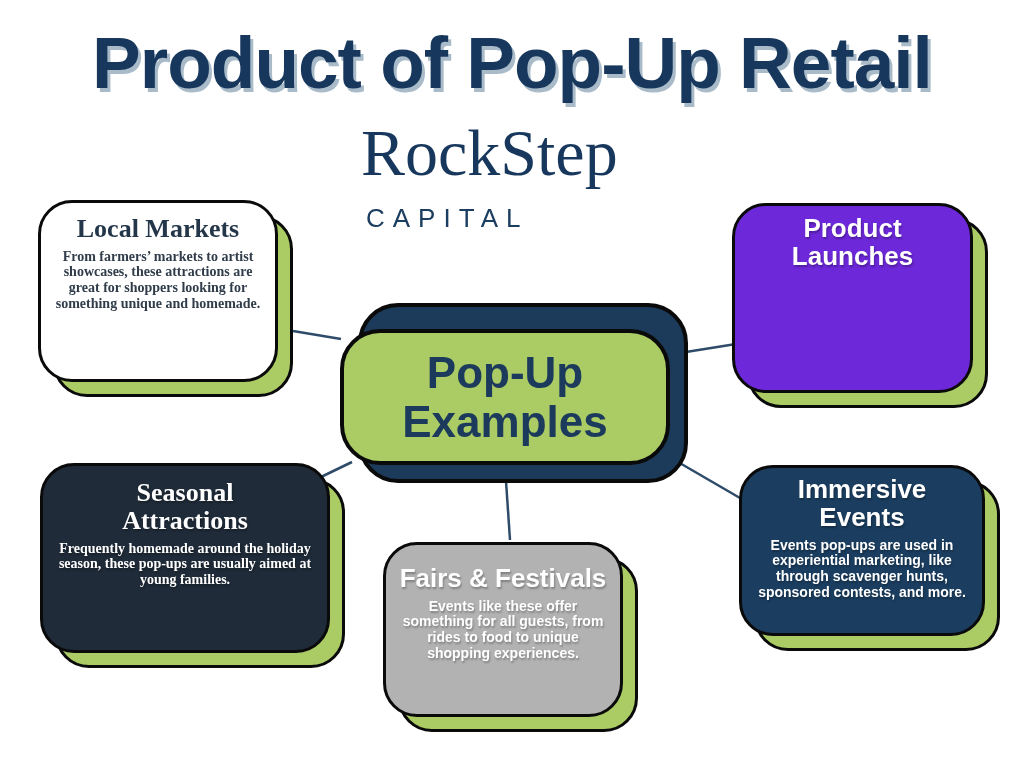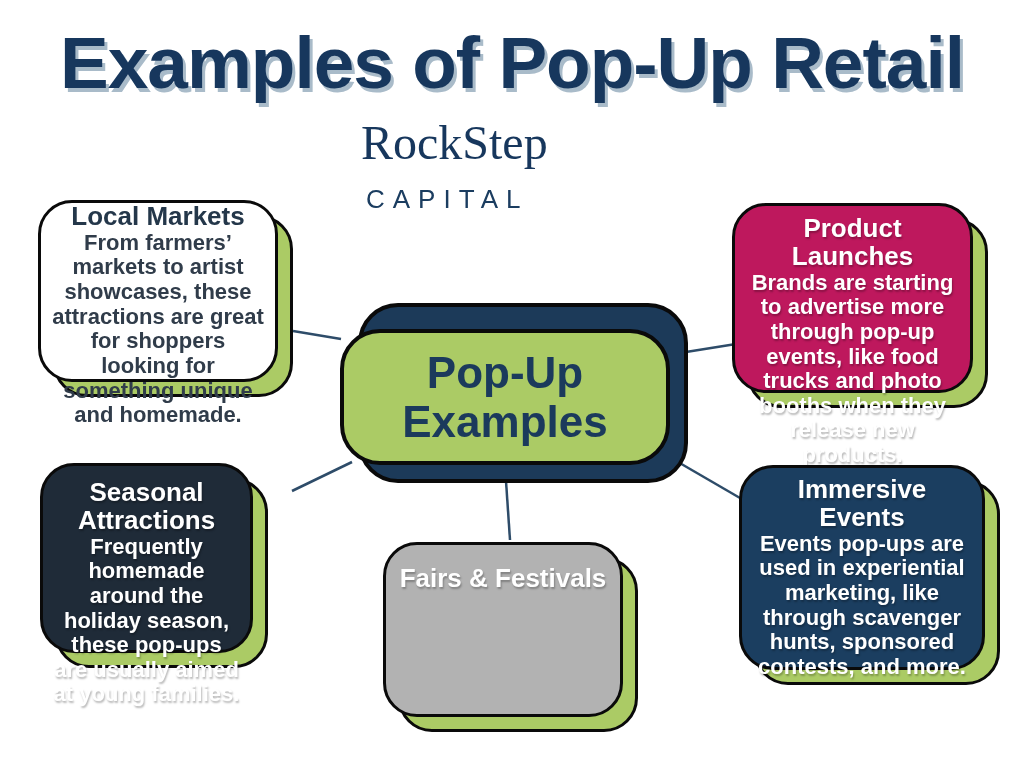--- a/index.html
+++ b/index.html
@@ -9,21 +9,21 @@
   }
   
   .title{
     position:absolute;top:26px;left:0;width:100%;margin:0;
     text-align:center;font-size:73px;font-weight:bold;line-height:1;
     color:#17375d;text-shadow:3px 4px 0 #a9bbc9;letter-spacing:-1px;
   }
   
   .logo{position:absolute;left:361px;top:118px;color:#17375d;}
   .logo-word{
-    font-family:"Liberation Serif",serif;font-size:48px;line-height:1.05;color:#17375d;
+    font-family:"Liberation Serif",serif;font-size:66px;line-height:1.05;color:#17375d;
   }
   .logo-sub{
     font-family:"Liberation Sans",sans-serif;font-size:26px;letter-spacing:8px;
     margin-top:16px;padding-left:5px;color:#1b3d60;
   }
   
   .connectors{position:absolute;left:0;top:0;width:1024px;height:768px;pointer-events:none;}
   .connectors line{stroke:#2e4c69;stroke-width:2.5;}
   
   .node{position:absolute;}
@@ -34,58 +34,58 @@
   .node-face{
     position:absolute;inset:0;box-sizing:border-box;
     background:#ffffff;border:3px solid #0a0a0a;border-radius:34px;
     text-align:center;
   }
   .node-title{
     font-size:26px;font-weight:bold;line-height:1.07;white-space:pre-line;
     padding:0 6px;
   }
   .node-body{
-    font-size:22px;font-weight:bold;line-height:1.12;padding:0 9px;
+    font-size:14px;font-weight:bold;line-height:1.12;margin-top:6px;padding:0 9px;
   }
   
   .central{left:340px;top:285px;width:330px;height:180px;}
   .central .node-shadow{transform:translate(18px,18px);background:#1c3a59;border-radius:40px;border-width:4px;}
   .central .node-face{background:#abcb65;border-radius:40px;border-width:4px;display:flex;align-items:center;justify-content:center;margin-top:44px;}
   .central-label{
     font-size:44px;font-weight:bold;color:#1b3a5c;line-height:1.12;white-space:pre-line;text-align:center;
   }
   
   .local{left:38px;top:200px;width:240px;height:182px;}
-  .local .node-face{}
+  .local .node-face{padding-top:12px;font-family:Liberation Serif, serif;}
   .local .node-title{color:#24374a;}
   .local .node-body{color:#303c4a;}
 
   .product{left:732px;top:203px;width:241px;height:190px;}
-  .product .node-face{background:#be185d;padding-top:9px;}
+  .product .node-face{background:#6d28d9;padding-top:9px;}
 
-  .seasonal{left:40px;top:463px;width:213px;height:190px;}
+  .seasonal{left:40px;top:463px;width:290px;height:190px;font-family:Liberation Serif, serif;}
   .seasonal .node-face{background:#1f2b38;padding-top:13px;}
 
   .fairs{left:383px;top:542px;width:240px;height:175px;}
   .fairs .node-face{background:#b2b2b2;padding-top:20px;}
 
-  .immersive{left:739px;top:465px;width:246px;height:205px;}
+  .immersive{left:739px;top:465px;width:246px;height:171px;}
   .immersive .node-face{background:#1b3e60;padding-top:8px;}
 
   .product .node-title,.seasonal .node-title,.fairs .node-title,.immersive .node-title,
   .product .node-body,.seasonal .node-body,.fairs .node-body,.immersive .node-body{
     color:#ffffff;text-shadow:1px 2px 2px rgba(0,0,0,0.28);
   }
 </style>
 </head>
 <body>
 
 <div class="slide">
 
-  <h1 class="title">Examples of Pop-Up Retail</h1>
+  <h1 class="title">Product of Pop-Up Retail</h1>
 
   <div class="logo">
     <div class="logo-word">RockStep</div>
     <div class="logo-sub">CAPITAL</div>
   </div>
 
   <svg class="connectors" viewBox="0 0 1024 768">
     <line x1="293" y1="331" x2="341" y2="339"></line>
     <line x1="686" y1="352" x2="736" y2="344"></line>
     <line x1="292" y1="491" x2="352" y2="462"></line>
@@ -107,37 +107,37 @@
       <div class="node-title">Local Markets</div>
       <div class="node-body">From farmers’ markets to artist showcases, these attractions are great for shoppers looking for something unique and homemade.</div>
     </div>
   </div>
 
   <div class="node product">
     <div class="node-shadow"></div>
     <div class="node-face">
       <div class="node-title">Product
 Launches</div>
-      <div class="node-body">Brands are starting to advertise more through pop-up events, like food trucks and photo booths when they release new products.</div>
     </div>
   </div>
 
   <div class="node seasonal">
     <div class="node-shadow"></div>
     <div class="node-face">
       <div class="node-title">Seasonal
 Attractions</div>
       <div class="node-body">Frequently homemade around the holiday season, these pop-ups are usually aimed at young families.</div>
     </div>
   </div>
 
   <div class="node fairs">
     <div class="node-shadow"></div>
     <div class="node-face">
       <div class="node-title">Fairs &amp; Festivals</div>
+      <div class="node-body">Events like these offer something for all guests, from rides to food to unique shopping experiences.</div>
     </div>
   </div>
 
   <div class="node immersive">
     <div class="node-shadow"></div>
     <div class="node-face">
       <div class="node-title">Immersive
 Events</div>
       <div class="node-body">Events pop-ups are used in experiential marketing, like through scavenger hunts, sponsored contests, and more.</div>
     </div>

